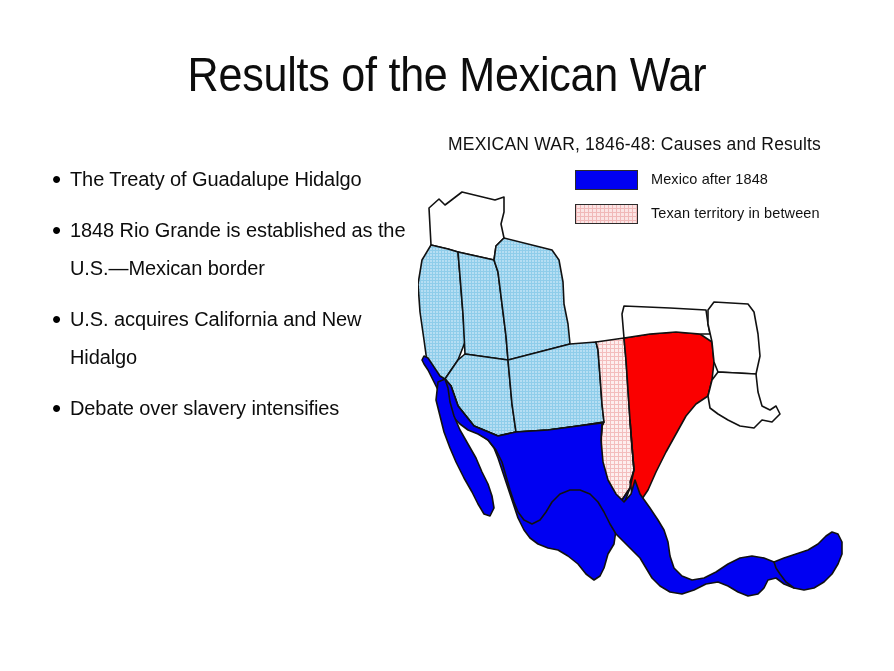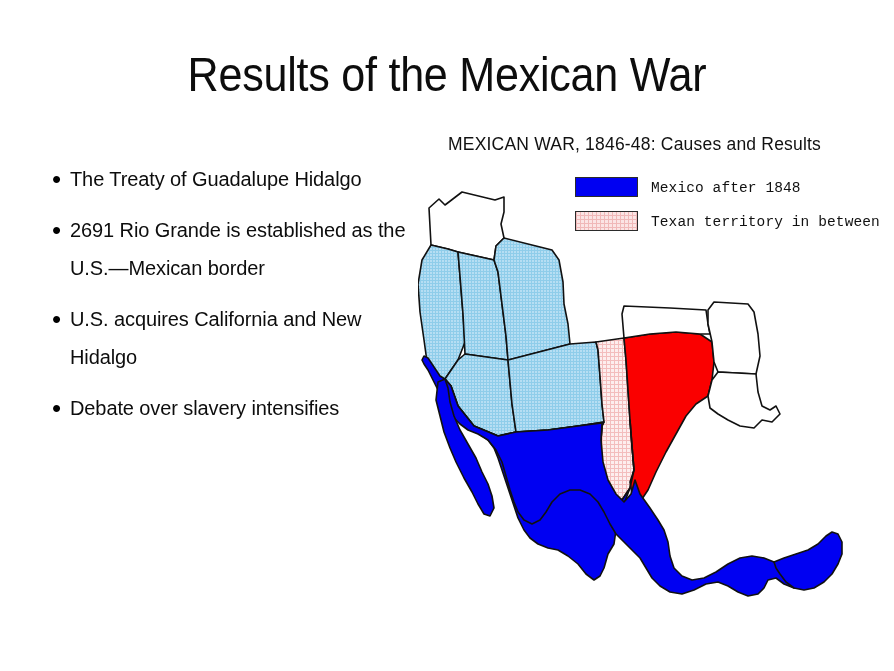--- a/index.html
+++ b/index.html
@@ -87,24 +87,23 @@
 
   
   #map-legend {
     position: absolute;
     left: 157px;
     top: 42px;
     width: 320px;
   }
   .legend-row {
     display: flex;
-    align-items: flex-end;
+    align-items: flex-start;
     height: 27px;
     margin-bottom: 7px;
-    font-family: Liberation Mono, monospace;
   }
   .legend-swatch {
     width: 63px;
     height: 20px;
     flex: 0 0 63px;
     border: 1px solid #2b2b2b;
     box-sizing: border-box;
     margin-right: 13px;
   }
   .sw-blue  { background: #0000f2; }
@@ -148,21 +147,21 @@
 
 <div id="bullet-list">
 
   <div class="bullet-row">
     <span class="bullet-dot">•</span>
     <span class="bullet-text">The Treaty of Guadalupe Hidalgo</span>
   </div>
 
   <div class="bullet-row">
     <span class="bullet-dot">•</span>
-    <span class="bullet-text">2691 Rio Grande is established as the U.S.—Mexican border</span>
+    <span class="bullet-text">1848 Rio Grande is established as the U.S.—Mexican border</span>
   </div>
 
   <div class="bullet-row">
     <span class="bullet-dot">•</span>
     <span class="bullet-text">U.S. acquires California and New Hidalgo</span>
   </div>
 
   <div class="bullet-row">
     <span class="bullet-dot">•</span>
     <span class="bullet-text">Debate over slavery intensifies</span>

